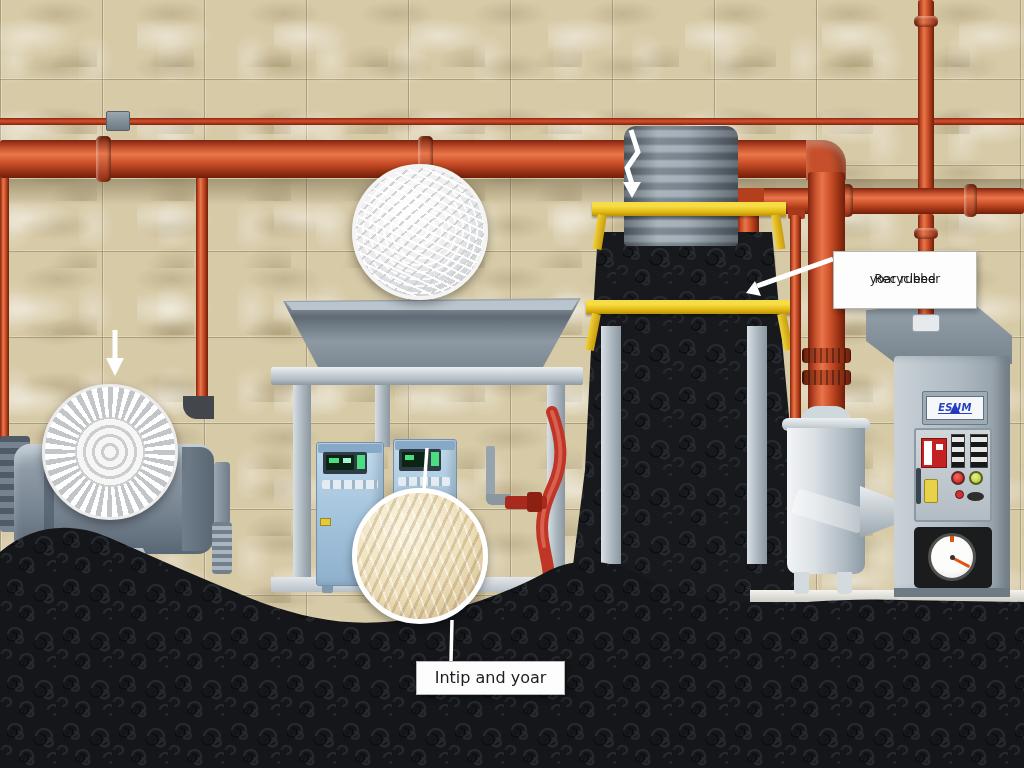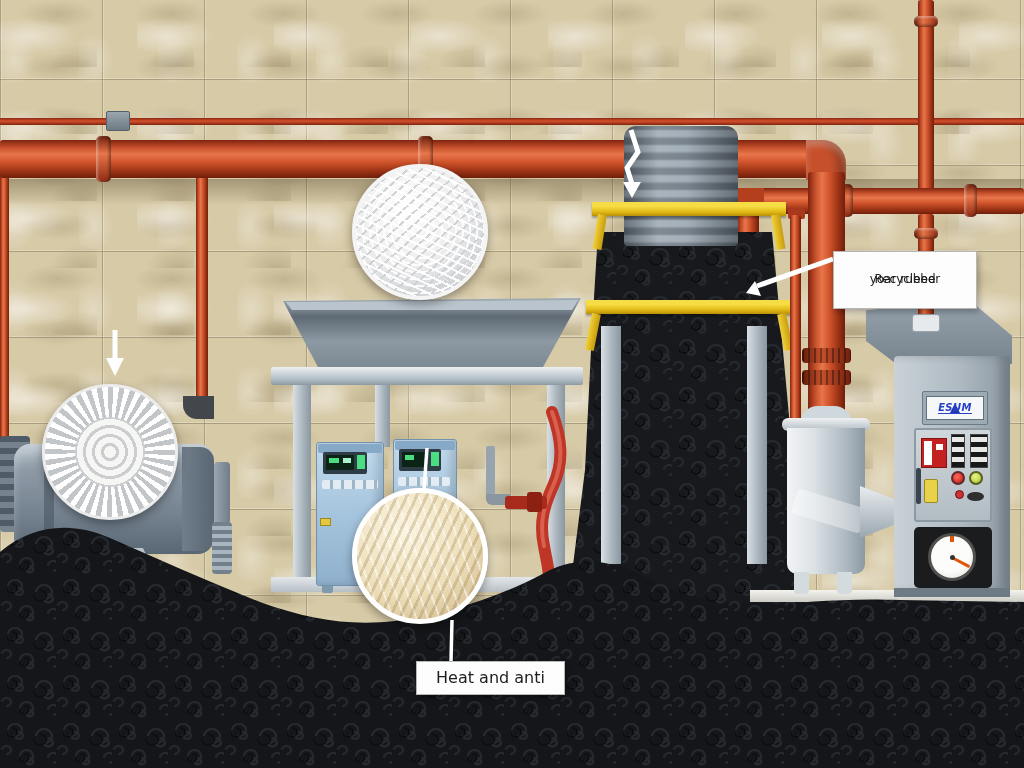--- a/index.html
+++ b/index.html
@@ -350,16 +350,16 @@
     <polygon points="106,358 124,358 115,376" fill="#ffffff"></polygon>
     <path d="M427,448 L424,490" fill="none" stroke="#ffffff" stroke-width="3.5"></path>
     <path d="M452,620 L451,661" fill="none" stroke="#ffffff" stroke-width="3.5"></path>
   </svg>
 
   <div class="callout" style="left:833px;top:251px;width:144px;height:58px;font-size:12px">
     <span>Recycleed</span>
     <span>yoar rubber</span>
   </div>
   <div class="callout" style="left:416px;top:661px;width:149px;height:34px;font-size:16px">
-    <span>Heat and anti</span>
+    <span>Intip and yoar</span>
   </div>
 
 </div>
 
 </body></html>

